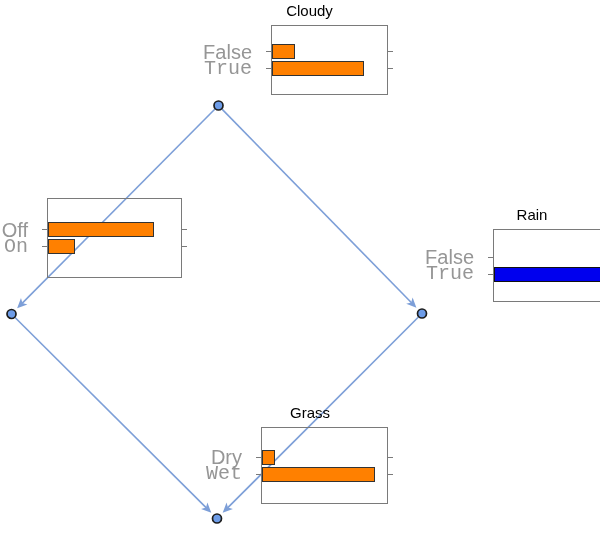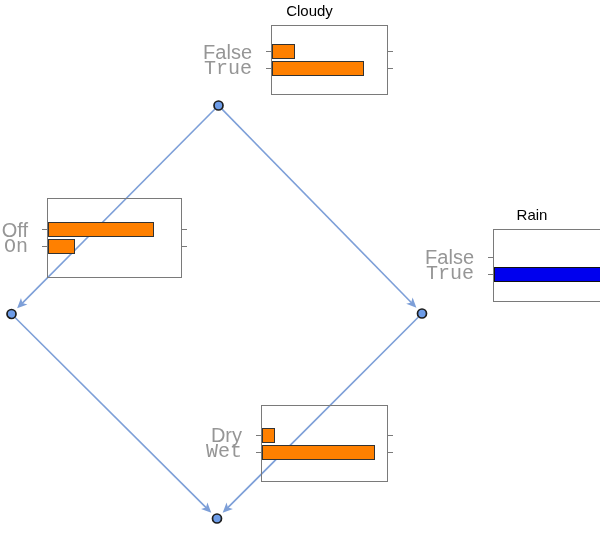--- a/index.html
+++ b/index.html
@@ -109,20 +109,21 @@
         <div class="tick l r1"></div>
         <div class="tick r r0"></div>
         <div class="tick r r1"></div>
 
         <div class="bar r1" style="width: 100%; background: rgb(0, 0, 238); border-color: rgb(17, 17, 17);"></div>
       </div>
     </div>
   </div>
 
   <div class="chart" id="chart-grass">
+    <div class="chart-title">Grass</div>
     <div class="chart-body">
       <div class="ylabels">
         <div class="ylabel r0">Dry</div>
         <div class="ylabel r1">Wet</div>
       </div>
       <div class="plotbox">
         <div class="tick l r0"></div>
         <div class="tick l r1"></div>
         <div class="tick r r0"></div>
         <div class="tick r r1"></div>

